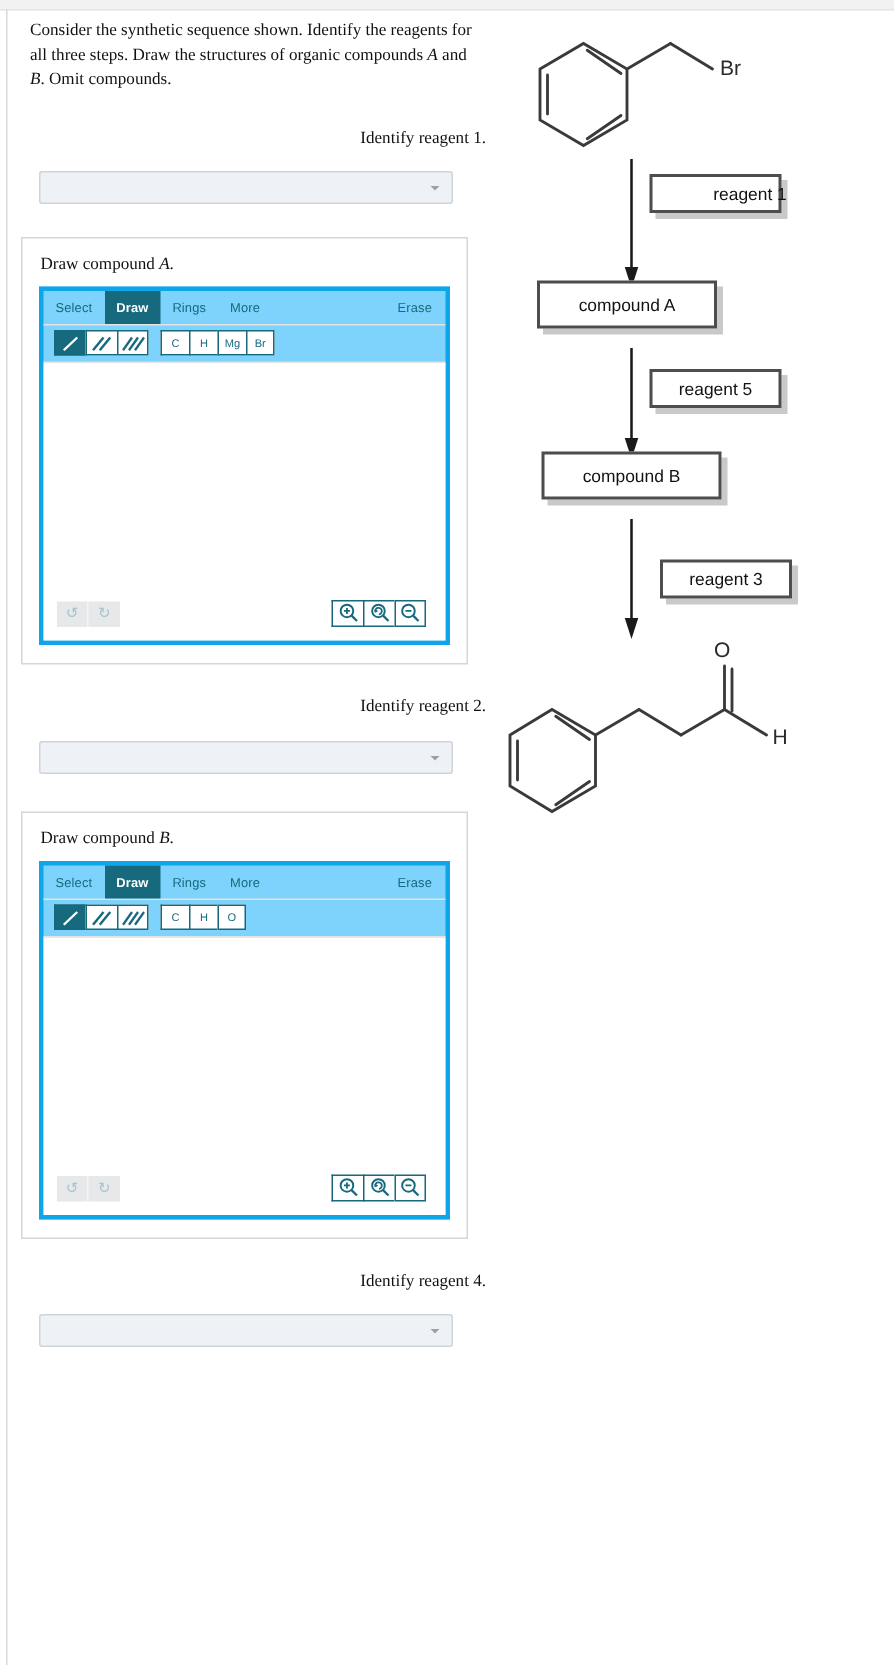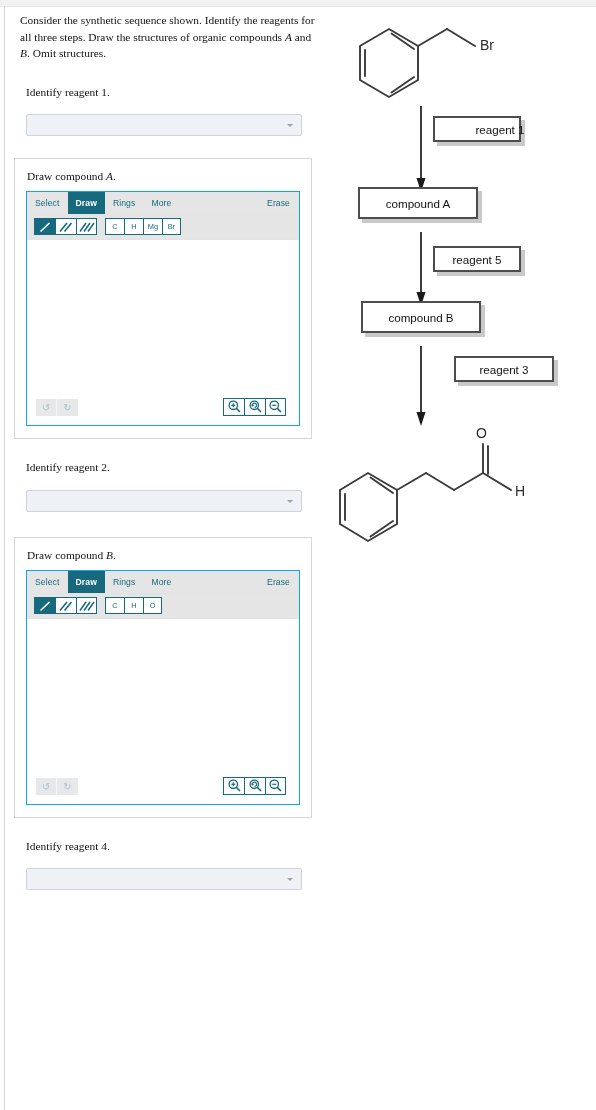--- a/index.html
+++ b/index.html
@@ -28,20 +28,21 @@
     font-size:11.4px;line-height:16.6px;
     color:#111;
     margin:6px 0 0 6px;
     width:300px;
   }
   .prompt i{font-style:italic;}
   .q-label{
     font-family:"Liberation Serif", serif;
     font-size:11.4px;color:#111;
     margin-left:12px;
+    text-align:right;
   }
 
   
   .dropdown{
     box-sizing:border-box;
     width:276px;height:22px;
     background:#eef1f5;
     border:1px solid #cfd4da;
     border-radius:2px;
     position:relative;
@@ -67,22 +68,22 @@
   .draw-title{
     font-family:"Liberation Serif", serif;
     font-size:11.4px;color:#111;
     margin:1px 0 9px 1px;
   }
   .draw-title i{font-style:italic;}
 
   .editor{
     box-sizing:border-box;
     width:274px;
-    border:1px solid #0ea5e9;
-    background:#e5e5e5;
+    border:3px solid #0ea5e9;
+    background:#7dd3fc;
   }
   .tabbar{
     box-sizing:border-box;
     height:23px;
     display:flex;align-items:stretch;
     border-bottom:1px solid #e3e3e3;
     font-family:"Liberation Sans", sans-serif;
   }
   .tab{
     display:flex;align-items:center;
@@ -199,21 +200,21 @@
 <body>
 
 <div class="top-strip"></div>
 <div class="left-rule"></div>
 
 <div class="left-col">
 
   <div class="prompt">
     <span>Consider the synthetic sequence shown. Identify the reagents</span>
     <span>for all three steps. Draw the structures of organic compounds</span>
-    <i>A</i><span> and </span><i>B</i><span>. Omit structures.</span>
+    <i>A</i><span> and </span><i>B</i><span>. Omit compounds.</span>
   </div>
 
   <div class="q-label" style="margin-top:24px;">Identify reagent 1.</div>
   <div class="dropdown" style="margin:16px 0 0 12px;">
     <span class="caret"></span>
   </div>
 
   <div class="draw-card" style="margin:22px 0 0 0;">
     <div class="draw-title">
       <span>Draw compound </span><i>A</i><span>.</span>
@@ -422,15 +423,15 @@
       <line x1="158" y1="468" x2="158" y2="440"></line>
     </g>
     <text x="146" y="432" font-family="Liberation Sans, sans-serif" font-size="14" fill="#2b2b2b">O</text>
     <text x="185" y="490" font-family="Liberation Sans, sans-serif" font-size="14" fill="#2b2b2b">H</text>
   </svg>
 
   <div class="lbl-box" style="left:103px;top:110px;width:88px;height:26px;padding-left:46px;">reagent 1</div>
   <div class="lbl-box" style="left:28px;top:181px;width:120px;height:32px;">compound A</div>
   <div class="lbl-box" style="left:103px;top:240px;width:88px;height:26px;">reagent 5</div>
   <div class="lbl-box" style="left:31px;top:295px;width:120px;height:32px;">compound B</div>
-  <div class="lbl-box" style="left:110px;top:350px;width:100px;height:26px;margin-left:14px;">reagent 3</div>
+  <div class="lbl-box" style="left:110px;top:367px;width:88px;height:26px;">reagent 3</div>
 
 </div>
 
 </body></html>

